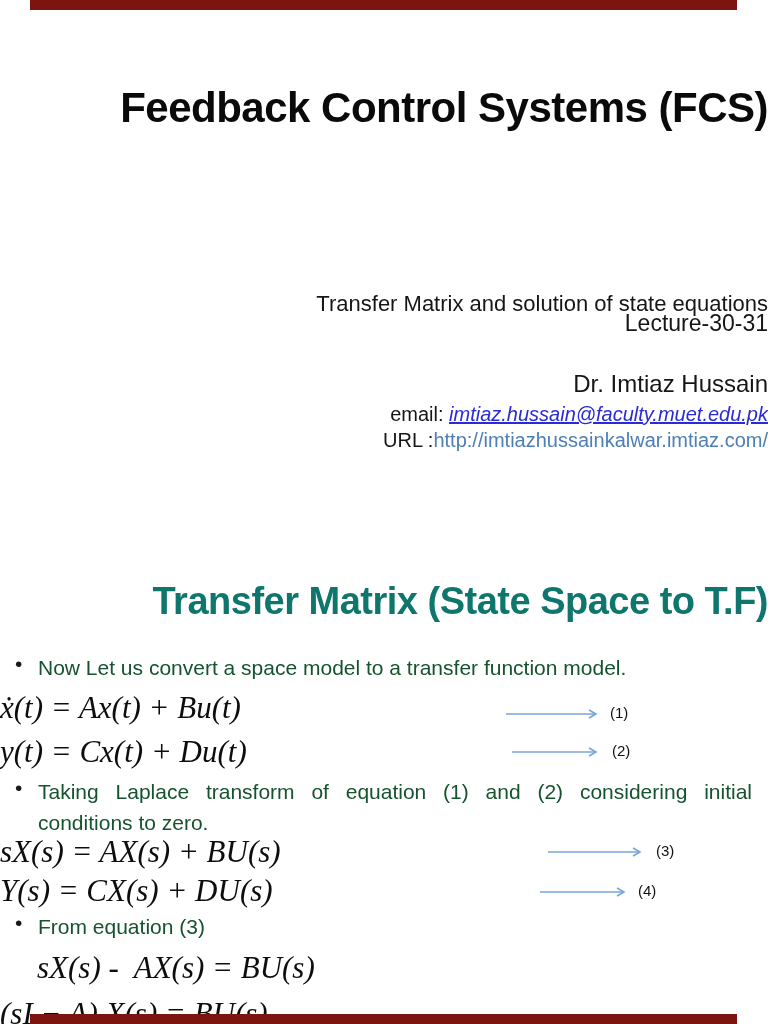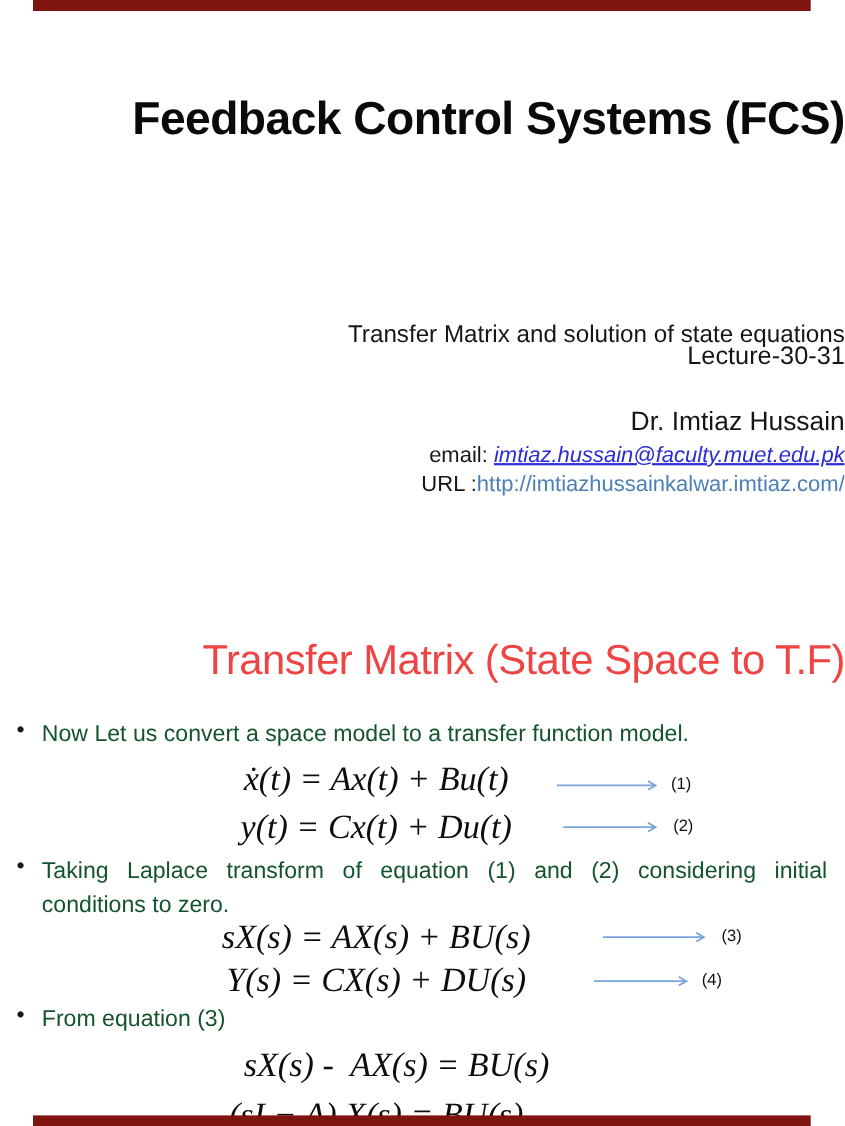--- a/index.html
+++ b/index.html
@@ -55,23 +55,23 @@
   a.url-link {
     color: #4C7FB5;
     text-decoration: none;
     cursor: pointer;
   }
 
   
   .s2-title {
     top: 580px;
     font-size: 38px;
-    font-weight: normal;
+    font-weight: bold;
     letter-spacing: -0.5px;
-    color: #ef4444;
+    color: #0f766e;
   }
   .bullet-row { position: absolute; left: 0; width: 768px; }
   .bullet-dot {
     position: absolute;
     left: 15px;
     top: 0;
     font-size: 21px;
     color: #1a1a1a;
   }
   .bullet-text {
@@ -84,21 +84,20 @@
   }
   .b1 { top: 652px; }
   .b2 { top: 776px; }
   .b2 .bullet-text { text-align: justify; }
   .b3 { top: 911px; }
 
   .eq-row {
     position: absolute;
     left: 0;
     width: 684px;
-    text-align: center;
     font-family: "Liberation Serif", serif;
     font-style: italic;
     font-size: 31px;
     line-height: 44px;
     color: #0d0d0d;
     white-space: pre;
   }
   .eq1 { top: 686px; }
   .eq2 { top: 730px; }
   .eq3 { top: 830px; }

